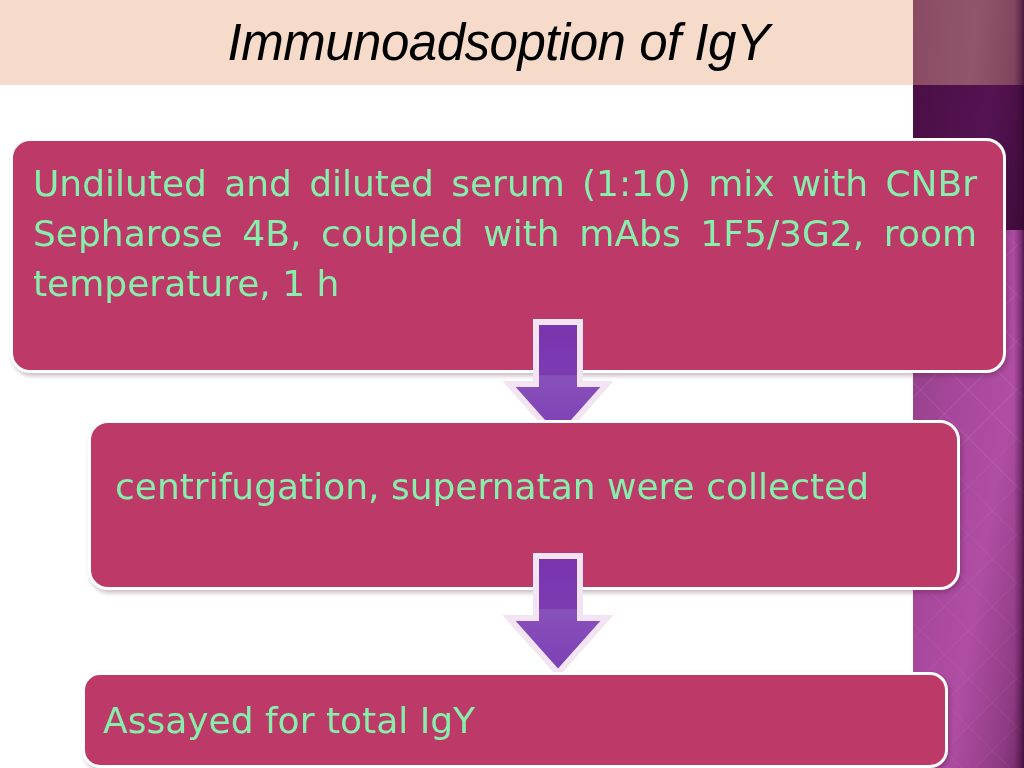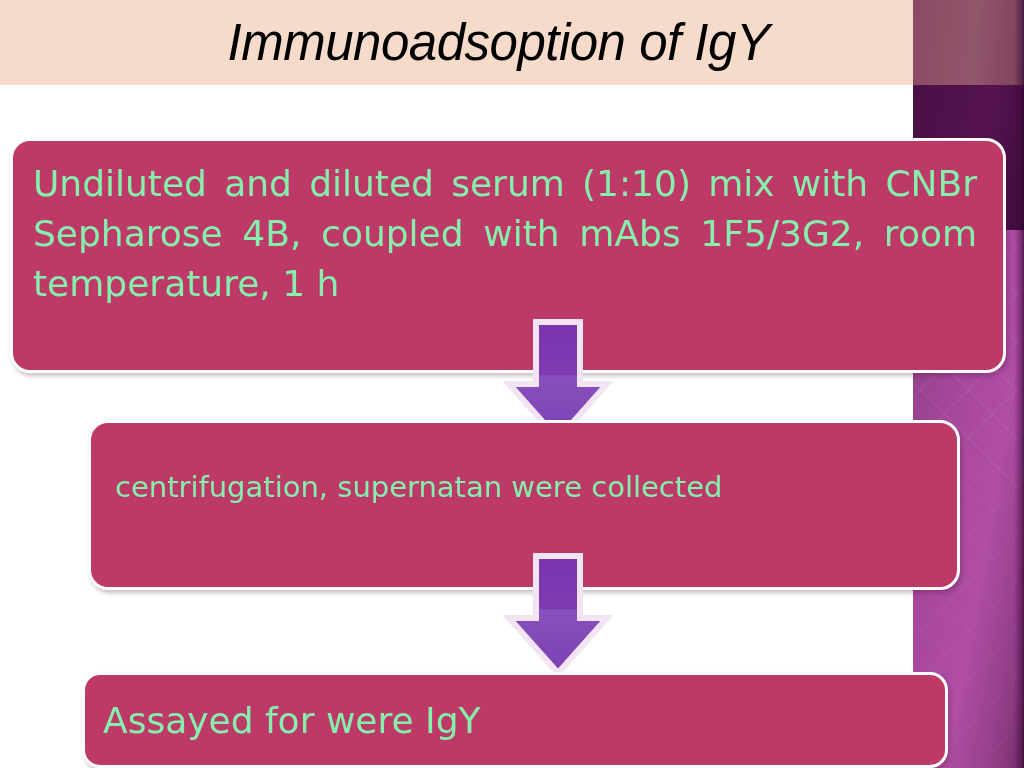--- a/index.html
+++ b/index.html
@@ -124,21 +124,21 @@
 
   #box2 {
     left: 88px;
     top: 420px;
     width: 872px;
     height: 170px;
     padding: 38px 26px 0 24px;
     border-radius: 20px;
   }
   #box2 .txt {
-    font-size: 29px;
+    font-size: 36px;
     line-height: 52px;
     text-align: left;
   }
 
   #box3 {
     left: 82px;
     top: 672px;
     width: 866px;
     height: 96px;
     padding: 20px 26px 0 18px;
@@ -207,16 +207,16 @@
           <stop offset="45%" stop-color="#7d3bb2"></stop>
           <stop offset="46%" stop-color="#8951bb"></stop>
           <stop offset="100%" stop-color="#7b3fb4"></stop>
         </linearGradient>
       </defs>
       <polygon points="33,4 77,4 77,66 104,66 55,121 6,66 33,66" fill="url(#agrad2)" stroke="#f2e4f2" stroke-width="6" stroke-linejoin="miter"></polygon>
     </svg>
   </div>
 
   <div class="flowbox" id="box3">
-    <span class="txt">Assayed for were IgY</span>
+    <span class="txt">Assayed for total IgY</span>
   </div>
 
 </div>
 
 </body></html>

